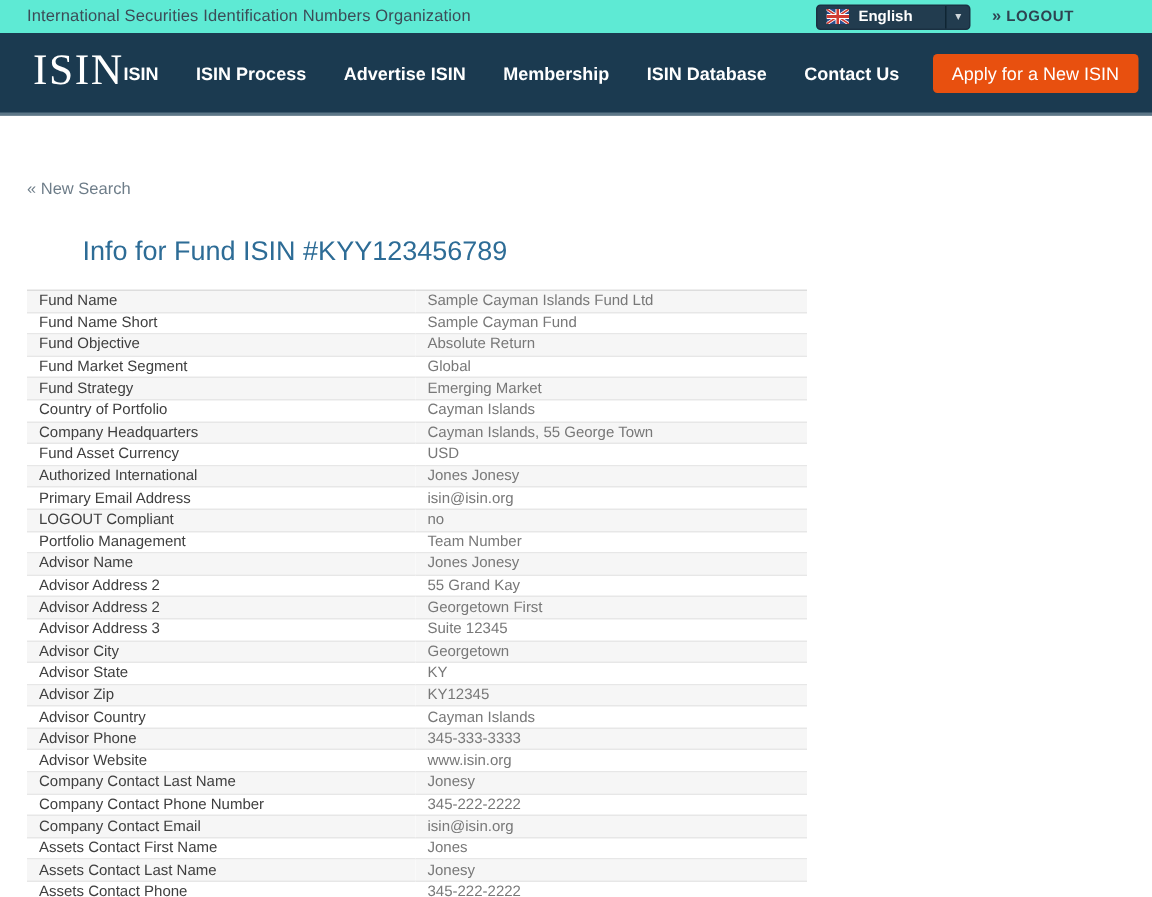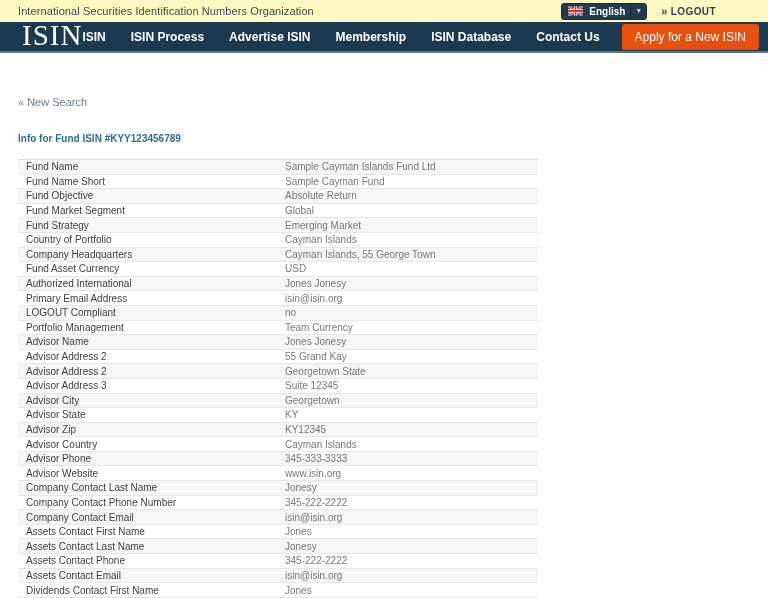--- a/index.html
+++ b/index.html
@@ -1,68 +1,68 @@
 <!DOCTYPE html>
 <html><head>
 <meta charset="utf-8">
 <style>
   * { margin:0; padding:0; box-sizing:border-box; }
   html,body { width:768px; height:598px; overflow:hidden; background:#ffffff;
               font-family:"Liberation Sans", sans-serif; }
 
   
   .utility-bar {
-    height:22px; background:#fef9c3; display:flex; align-items:center;
+    height:22px; background:#5eead4; display:flex; align-items:center;
     padding:0 18px; font-size:11px; color:#3c4c57;
   }
   .utility-title { flex:0 0 auto; letter-spacing:.1px; }
   .utility-right { margin-left:auto; display:flex; align-items:center; gap:14px; margin-right:34px; }
 
   .lang-select {
     display:flex; align-items:center; background:#223c4f; border-radius:3px;
-    height:17px; padding:0 0 0 6px; width:86px; cursor:pointer; border:1px solid #1a3042;
+    height:17px; padding:0 0 0 6px; width:103px; cursor:pointer; border:1px solid #1a3042;
   }
   .lang-flag { width:15px; height:10px; flex:0 0 auto; display:block; }
   .lang-label { color:#ffffff; font-size:10px; font-weight:bold; margin-left:6px; flex:1; }
   .lang-caret-box {
     border-left:1px solid #0f2533; height:100%; width:16px;
     display:flex; align-items:center; justify-content:center;
   }
   .lang-caret { color:#cfd6da; font-size:8px; line-height:1; }
 
   .logout-link {
     display:flex; align-items:center; gap:3px; color:#2e4351; font-size:10px;
     font-weight:bold; letter-spacing:.4px; text-decoration:none; cursor:pointer;
   }
   .logout-chevron { font-size:11px; line-height:1; color:#2e4351; }
 
   
   .main-nav {
-    height:31px; background:#1b3a50; border-bottom:2px solid #5c7687;
+    height:55px; background:#1b3a50; border-bottom:2px solid #5c7687;
     display:flex; align-items:center; padding:0 50px 0 22px;
   }
   .brand-logo {
     font-family:"Liberation Serif", serif; color:#ffffff; font-size:29px;
     letter-spacing:1px; line-height:1; cursor:pointer; margin-top:-2px;
   }
   .nav-items { margin-left:auto; display:flex; align-items:center; gap:25px; }
   .nav-item {
     color:#ffffff; font-size:12px; font-weight:600; cursor:pointer;
     text-decoration:none; white-space:nowrap;
   }
   .cta-button {
     margin-left:22px; background:#e8500f; color:#ffffff; font-size:12px;
     font-weight:400; border:none; border-radius:3px; padding:6px 13px;
     cursor:pointer; white-space:nowrap; font-family:"Liberation Sans", sans-serif;
   }
 
   
   .content { padding:39px 18px 0 18px; }
   .back-link { font-size:11px; color:#6e7d89; cursor:pointer; text-decoration:none; display:inline-block; }
-  .page-title { margin-top:23px; font-size:10px; font-weight:bold; color:#2d6c96; }
+  .page-title { margin-top:23px; font-size:18px; font-weight:normal; color:#2d6c96;margin-left:37px; }
 
   .fund-table {
     margin-top:15px; width:520px; border-collapse:collapse; table-layout:fixed;
     border-top:1px solid #dddddd;
   }
   .fund-table tr { height:14.6px; }
   .fund-table tr:nth-child(odd) { background:#f6f6f6; }
   .fund-table tr:nth-child(even) { background:#ffffff; }
   .fund-table th, .fund-table td {
     border-bottom:1px solid #e7e7e7; font-size:10px; padding:1px 8px;
@@ -171,36 +171,36 @@
     <td>isin@isin.org</td>
   </tr>
 
   <tr>
     <th>LOGOUT Compliant</th>
     <td>no</td>
   </tr>
 
   <tr>
     <th>Portfolio Management</th>
-    <td>Team Currency</td>
+    <td>Team Number</td>
   </tr>
 
   <tr>
     <th>Advisor Name</th>
     <td>Jones Jonesy</td>
   </tr>
 
   <tr>
     <th>Advisor Address 2</th>
     <td>55 Grand Kay</td>
   </tr>
 
   <tr>
     <th>Advisor Address 2</th>
-    <td>Georgetown State</td>
+    <td>Georgetown First</td>
   </tr>
 
   <tr>
     <th>Advisor Address 3</th>
     <td>Suite 12345</td>
   </tr>
 
   <tr>
     <th>Advisor City</th>
     <td>Georgetown</td>

